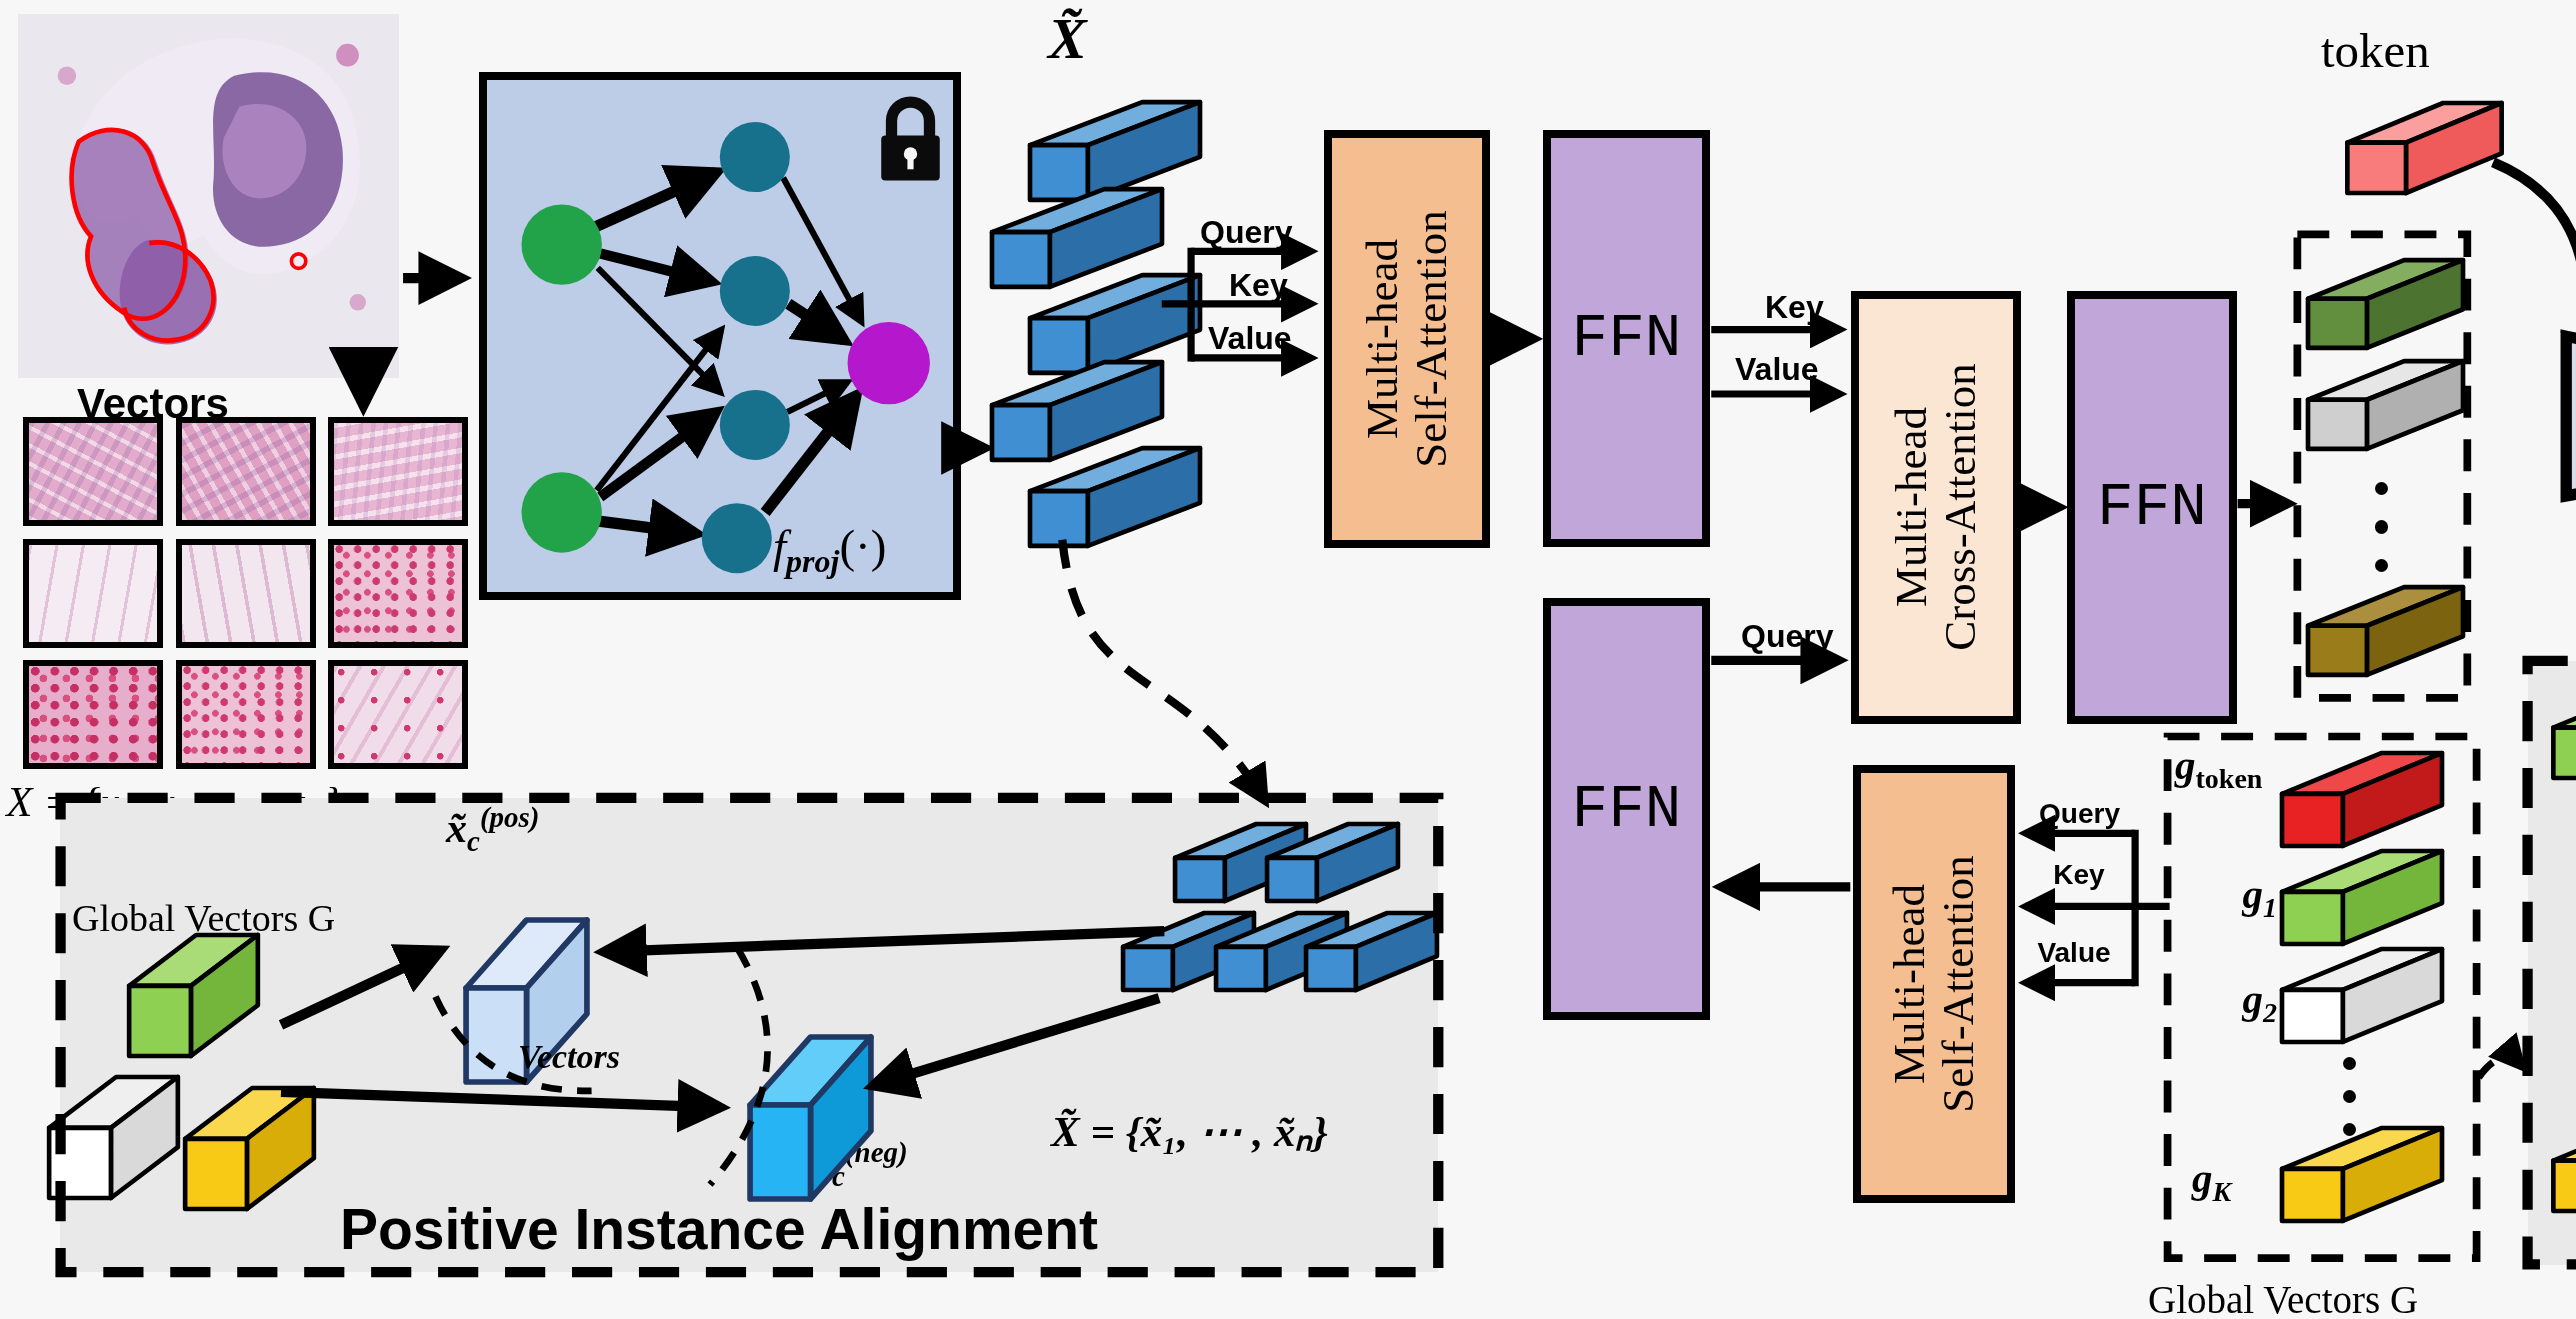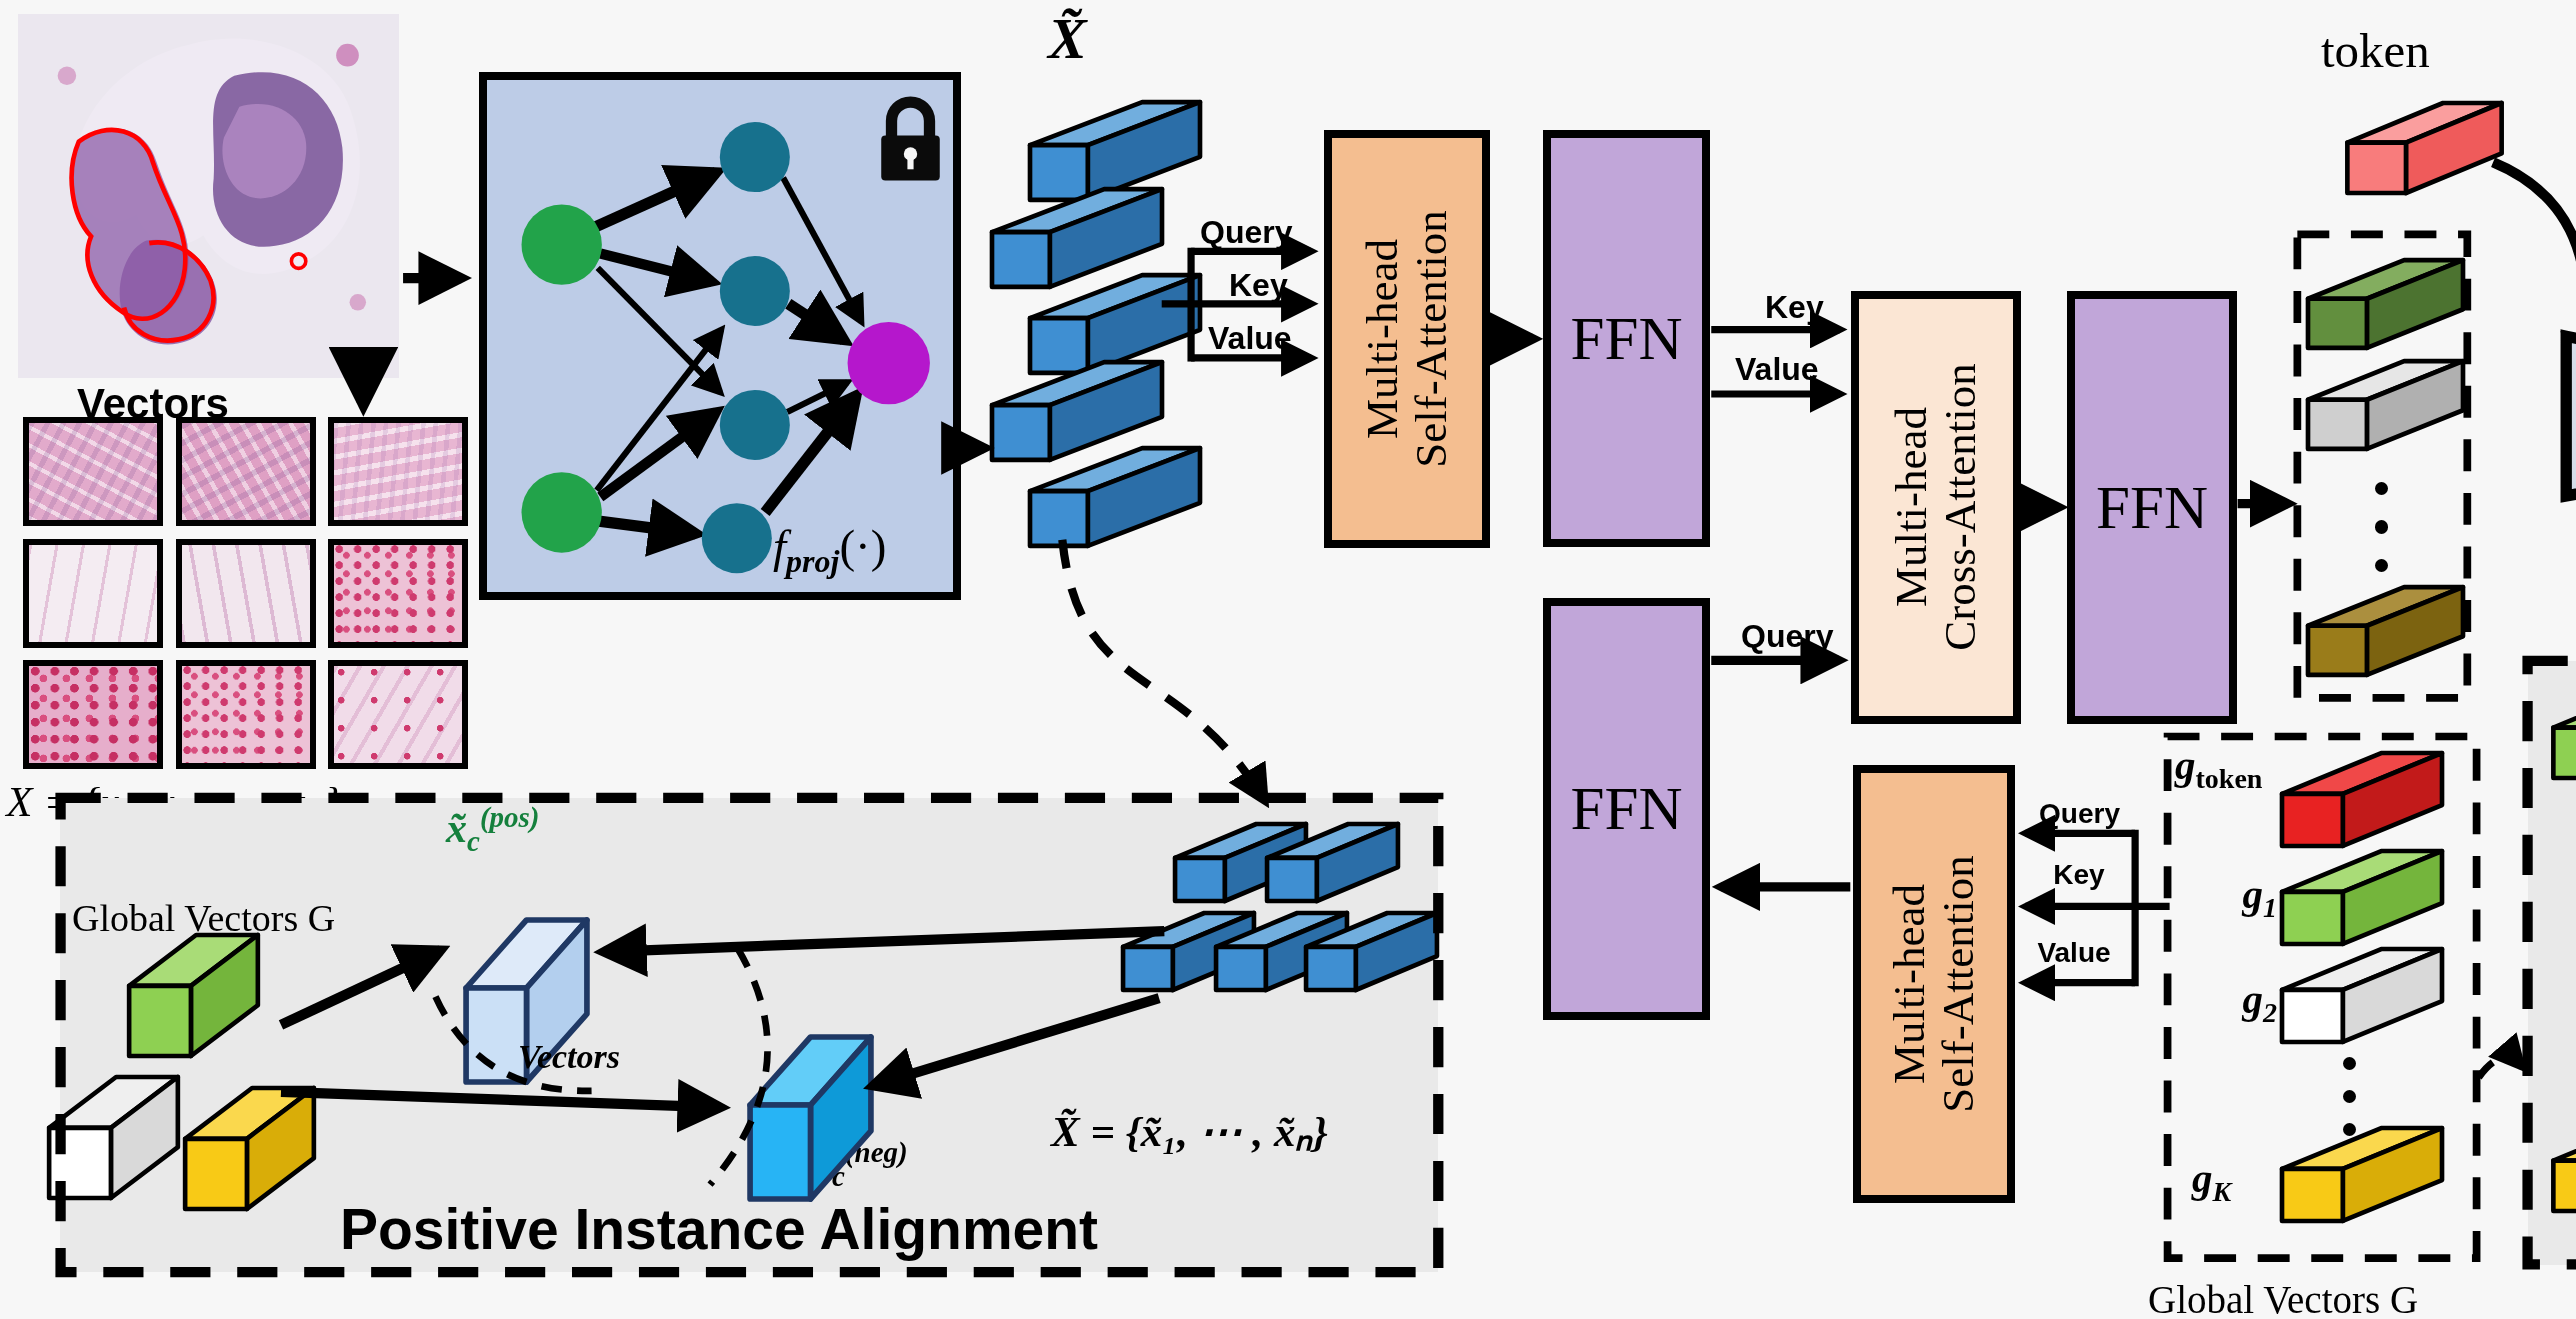--- a/index.html
+++ b/index.html
@@ -8,21 +8,21 @@
   .abs{position:absolute;}
   .box{position:absolute;border:8.2px solid #000;box-sizing:border-box;display:flex;
        align-items:center;justify-content:center;}
   .serif{font-family:"Liberation Serif",serif;}
   .mathit{font-family:"Liberation Serif",serif;font-style:italic;}
   .mathbf{font-family:"Liberation Serif",serif;font-style:italic;font-weight:700;}
   .vwrap{position:absolute;display:flex;align-items:center;justify-content:center;
          transform:rotate(-90deg);}
   .vtext{white-space:pre-line;text-align:center;font-family:"Liberation Serif",serif;
          line-height:1.08;color:#000;}
-  .ffnlabel{font-family:Liberation Serif, serif;font-size:61px;color:#000;}
+  .ffnlabel{font-family:Liberation Mono, monospace;font-size:61px;color:#000;}
   .qkv{position:absolute;font-size:32px;font-weight:600;color:#000;}
   .qkv2{position:absolute;font-size:28px;font-weight:600;color:#000;text-align:center;}
   .panel{position:absolute;}
   .bar3d{position:absolute;}
   .bar3d svg{display:block;overflow:visible;}
   .patch{position:absolute;border:6.7px solid #000;box-sizing:border-box;}
   .tex-fib{background:
     repeating-linear-gradient(118deg, rgba(122,79,145,.20) 0 5.2px, rgba(0,0,0,0) 5.2px 14px),
     repeating-linear-gradient(28deg, rgba(255,255,255,.55) 0 4.1px, rgba(0,0,0,0) 4.1px 16px),
     #e2aacb;}
@@ -304,21 +304,21 @@
       </svg>
     </div>
   <div class="bar3d" style="left:185px;top:1088px;width:129px;height:121px;">
       <svg width="129" height="121" viewBox="0 0 250 235">
         <polygon points="0,98.7 130,0 250,0 120,98.7" fill="#fad84d" stroke="#000000" stroke-width="9" stroke-linejoin="round"></polygon>
         <polygon points="120,98.7 250,0 250,136.3 120,235" fill="#d9ad08" stroke="#000000" stroke-width="9" stroke-linejoin="round"></polygon>
         <polygon points="0,98.7 120,98.7 120,235 0,235" fill="#f8ca16" stroke="#000000" stroke-width="9" stroke-linejoin="round"></polygon>
       </svg>
     </div>
 
-  <div class="abs mathbf" style="left:446px;top:801px;font-size:42px;color:#15803d;">
+  <div class="abs mathbf" style="left:446px;top:801px;font-size:42px;color:#000000;">
     <span>x̃</span><sub style="font-size:29px;">c</sub><sup style="font-size:29px;">(pos)</sup>
   </div>
   <div class="bar3d" style="left:466px;top:920px;width:121px;height:162px;">
       <svg width="121" height="162" viewBox="0 0 235 315">
         <polygon points="0,132.29999999999998 117.5,0 235,0 117.5,132.29999999999998" fill="#deeaf9" stroke="#1f3864" stroke-width="11" stroke-linejoin="round"></polygon>
         <polygon points="117.5,132.29999999999998 235,0 235,182.70000000000002 117.5,315" fill="#b3cfee" stroke="#1f3864" stroke-width="11" stroke-linejoin="round"></polygon>
         <polygon points="0,132.29999999999998 117.5,132.29999999999998 117.5,315 0,315" fill="#cbe0f6" stroke="#1f3864" stroke-width="11" stroke-linejoin="round"></polygon>
       </svg>
     </div>
 

